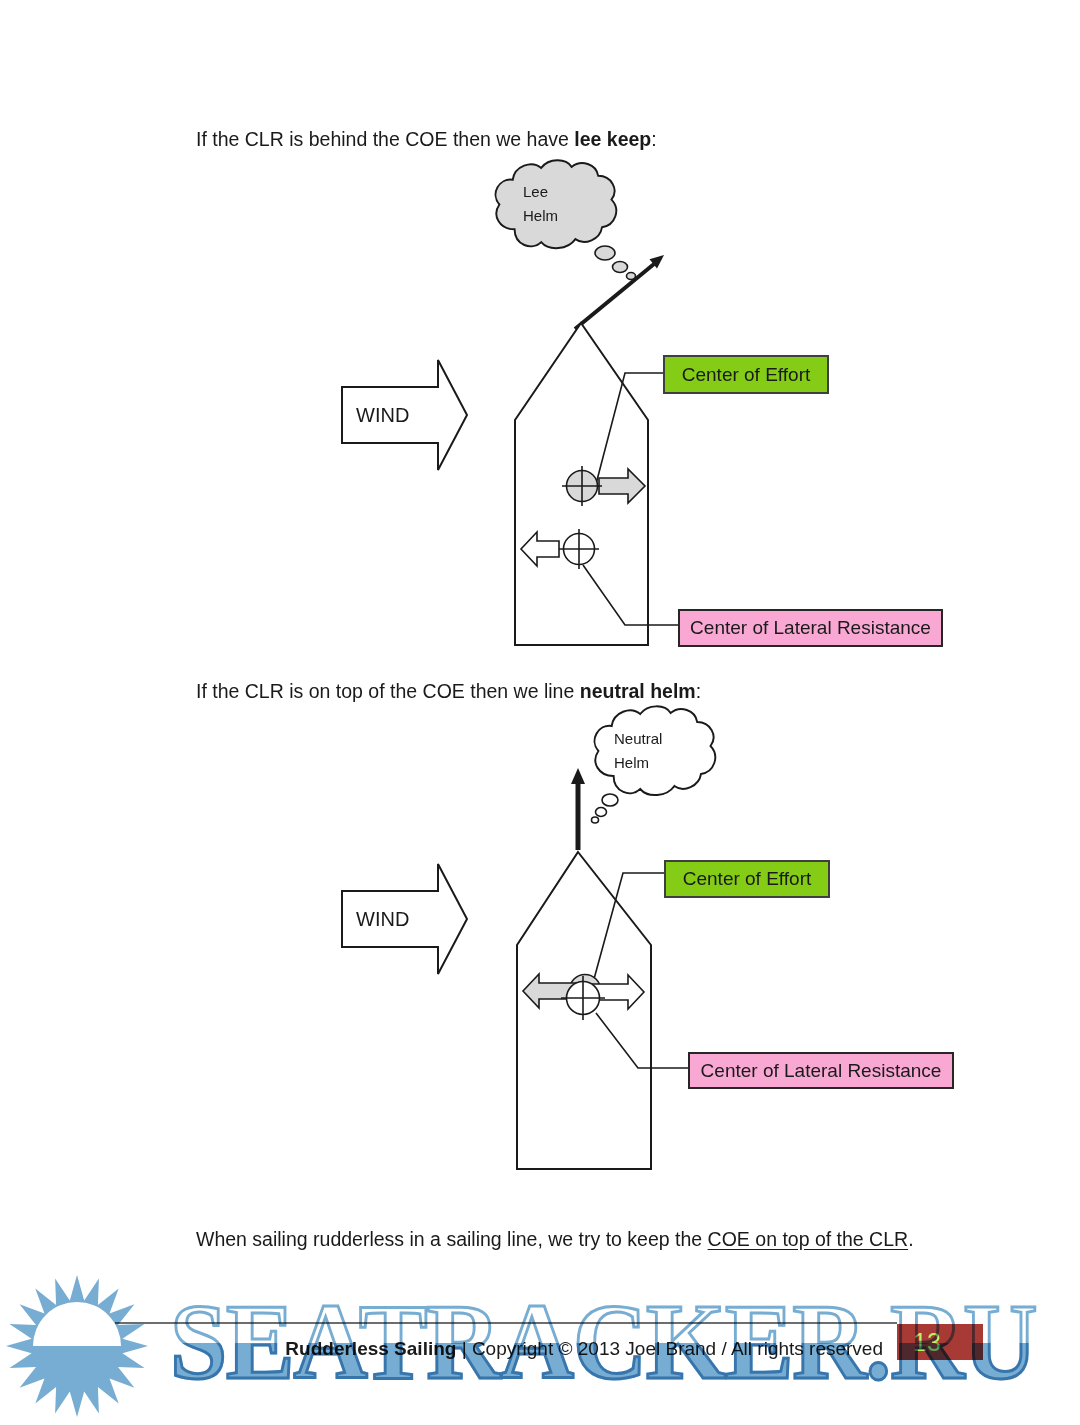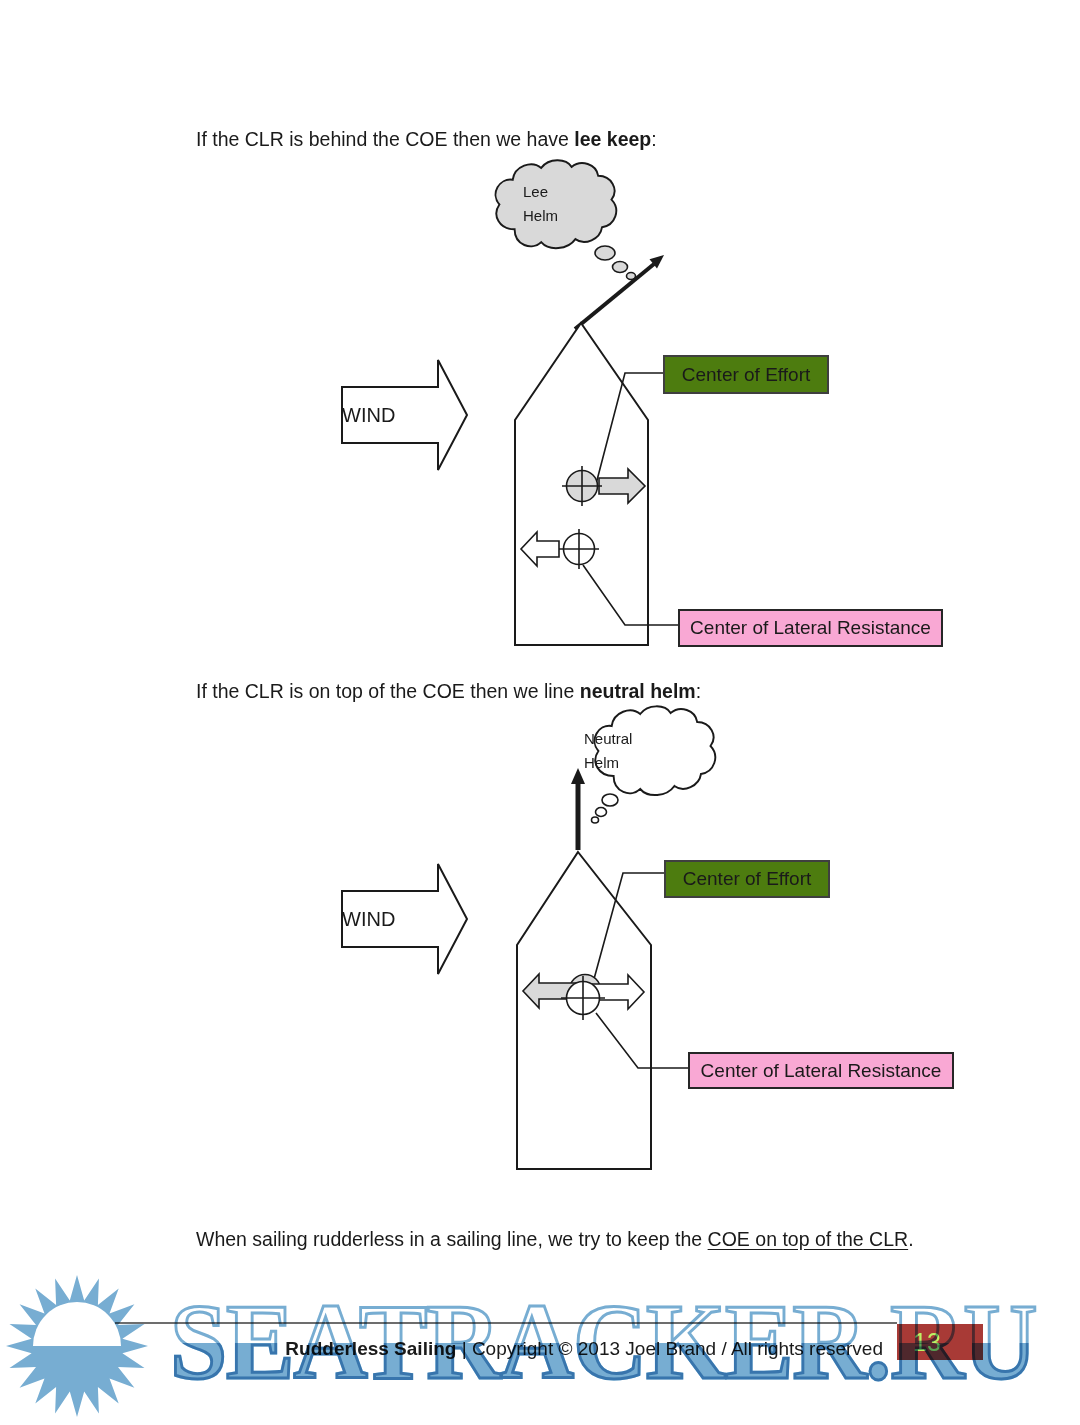--- a/index.html
+++ b/index.html
@@ -6,24 +6,24 @@
   body{
     width:1080px;height:1425px;position:relative;background:#ffffff;
     font-family:"Liberation Sans",sans-serif;color:#1a1a1a;overflow:hidden;
   }
   #art{position:absolute;left:0;top:0;z-index:1;}
   .para{position:absolute;left:196px;font-size:19.5px;line-height:24px;white-space:pre-wrap;z-index:2;}
   .para b{font-weight:bold;}
   .para u{text-underline-offset:3px;}
   .cloud-text{position:absolute;font-size:15px;line-height:24px;z-index:2;}
   .wind-label{position:absolute;width:96px;height:56px;display:flex;align-items:center;
-    padding-left:0;box-sizing:border-box;font-size:20px;z-index:2;}
+    padding-left:14px;box-sizing:border-box;font-size:20px;z-index:2;}
   .label-box{position:absolute;display:flex;align-items:center;justify-content:center;
     font-size:19px;box-sizing:border-box;z-index:2;background:#ffffff;}
-  .label-box.coe{background:#4d7c0f;border:2.5px solid #3f3f3f;}
+  .label-box.coe{background:#84cc16;border:2.5px solid #3f3f3f;}
   .label-box.clr{background:#f9a8d4;border:2px solid #262626;}
   .footer-row{position:absolute;left:0;top:1324px;width:983px;height:36px;display:flex;
     align-items:flex-end;justify-content:flex-end;gap:14px;z-index:2;}
   .footer-text{font-size:19px;white-space:pre-wrap;}
   .footer-text b{font-weight:bold;}
   .page-badge{width:86px;height:36px;background:#a83a36;color:#bef264;font-size:25px;
     display:flex;align-items:center;padding-left:16px;box-sizing:border-box;}
   
   .wm{pointer-events:none;}
   .wm-text{
@@ -113,21 +113,21 @@
 </div>
 
 <div class="wind-label" style="left:342px;top:387px">WIND</div>
 
 <div class="label-box coe" style="left:663px;top:355px;width:166px;height:39px">Center of Effort</div>
 
 <div class="label-box clr" style="left:678px;top:609px;width:265px;height:38px">Center of Lateral Resistance</div>
 
 <div class="para" style="top:679px"><span>If the CLR is on top of the COE then we line </span><b>neutral helm</b><span>:</span></div>
 
-<div class="cloud-text" style="left:584px;top:727px">
+<div class="cloud-text" style="left:614px;top:727px">
   <div>Neutral</div>
   <div>Helm</div>
 </div>
 
 <div class="wind-label" style="left:342px;top:891px">WIND</div>
 
 <div class="label-box coe" style="left:664px;top:860px;width:166px;height:38px">Center of Effort</div>
 
 <div class="label-box clr" style="left:688px;top:1052px;width:266px;height:37px">Center of Lateral Resistance</div>
 

